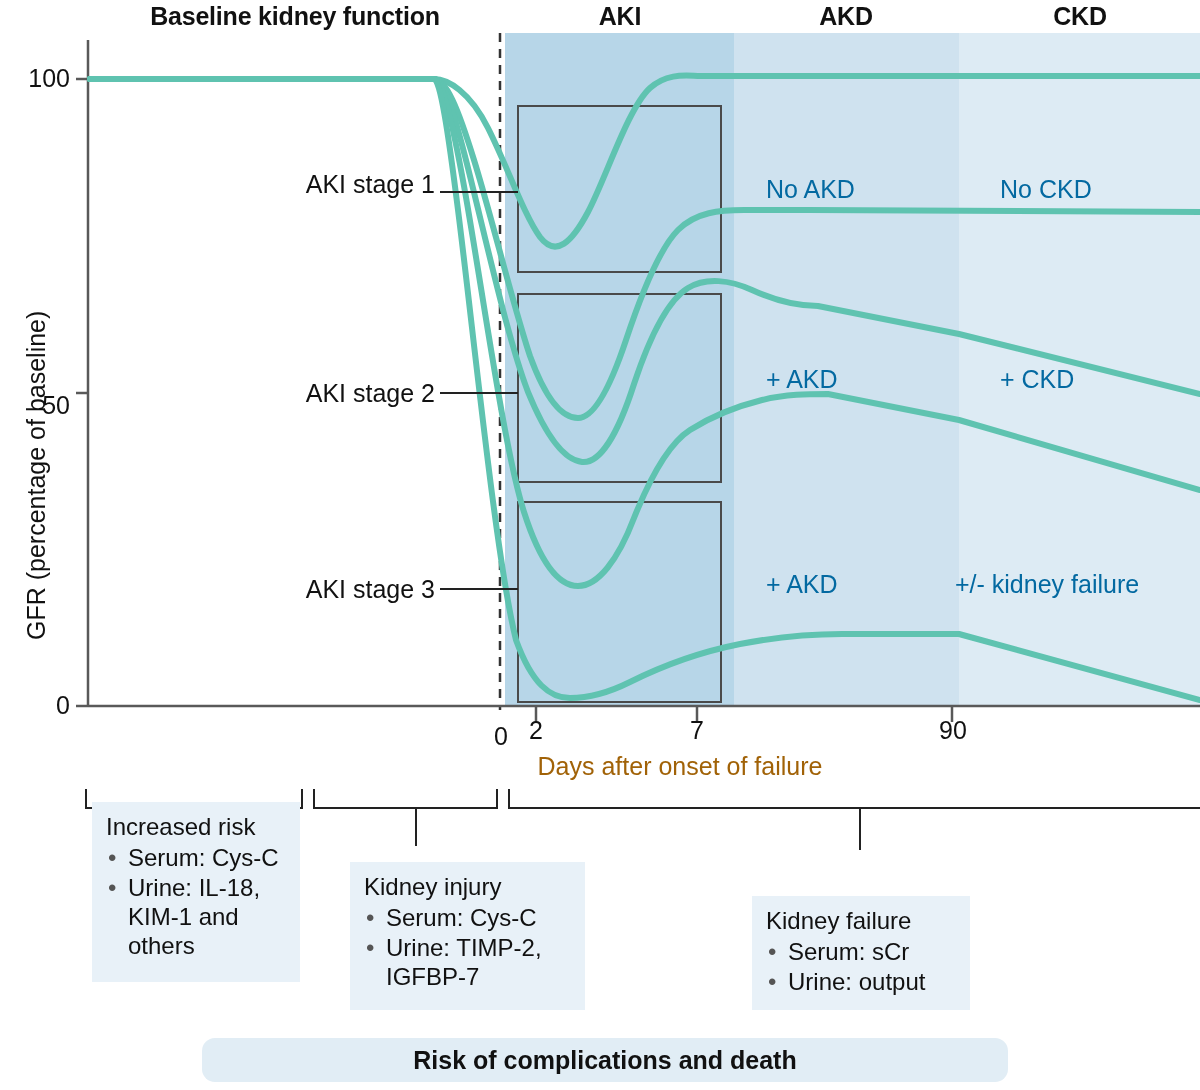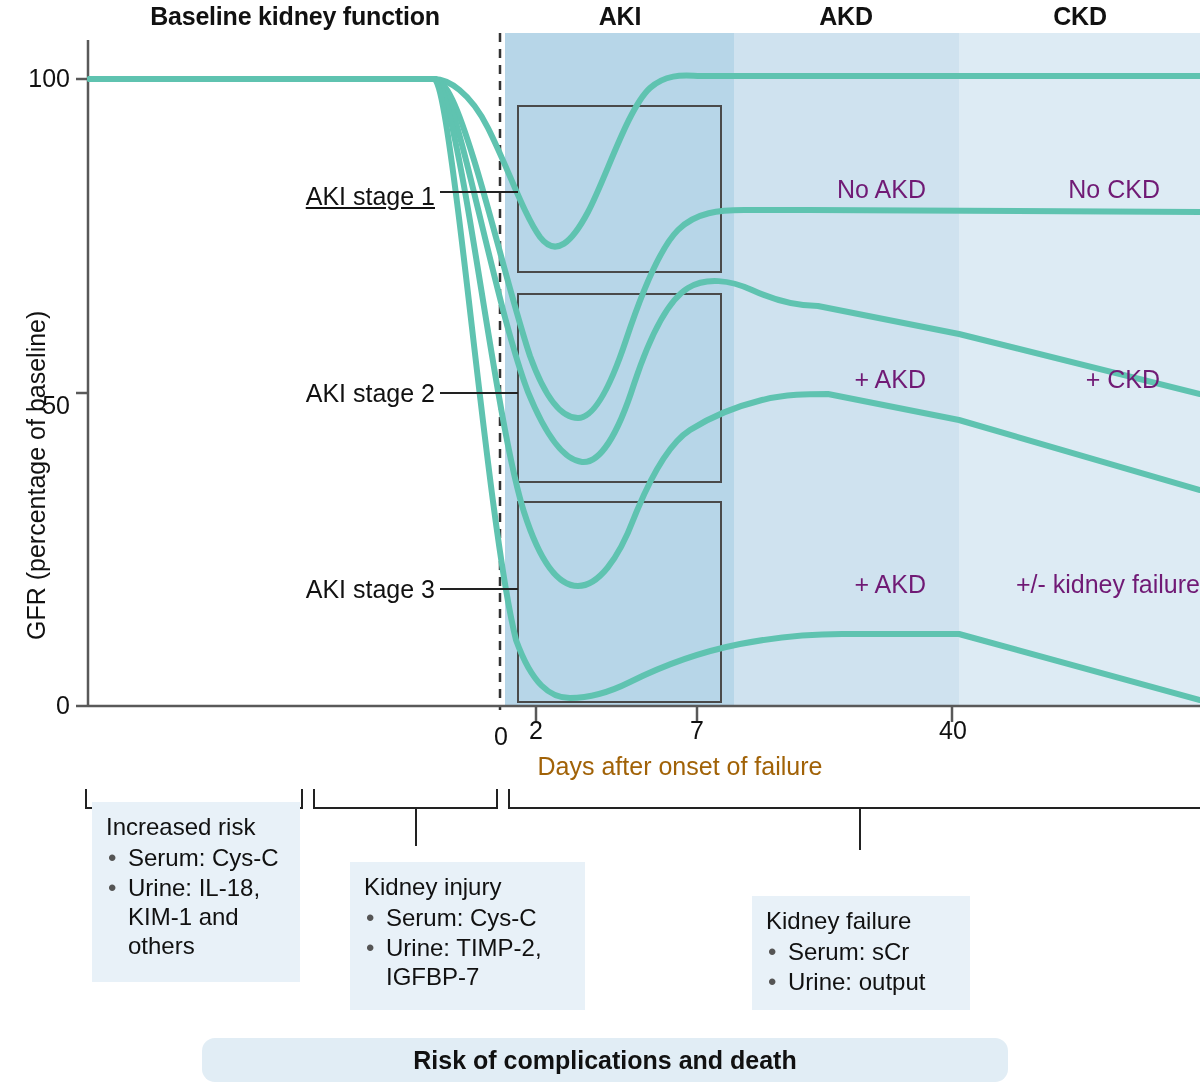--- a/index.html
+++ b/index.html
@@ -51,23 +51,23 @@
 
   
   .stage-label {
     font-size: 25px;
     color: #111111;
     white-space: nowrap;
     text-align: right;
   }
   .outcome-label {
     font-size: 25px;
-    color: #701a75;
-    white-space: nowrap;
-    text-align: right;
+    color: #0369a1;
+    white-space: nowrap;
+    text-align: left;
   }
 
   
   .info-box {
     background: #e8f1f8;
     padding: 10px 14px 12px 14px;
     box-sizing: border-box;
   }
   .info-title {
     font-size: 24px;
@@ -209,25 +209,25 @@
 
   <div class="abs ylabel" style="left:22px; top:640px;">GFR (percentage of baseline)</div>
 
   <div class="abs tick-text" style="left:20px; top:64px; width:50px; text-align:right;">100</div>
   <div class="abs tick-text" style="left:20px; top:391px; width:50px; text-align:right;">50</div>
   <div class="abs tick-text" style="left:20px; top:691px; width:50px; text-align:right;">0</div>
 
   <div class="abs tick-text" style="left:486px; top:722px; width:30px; text-align:center;">0</div>
   <div class="abs tick-text" style="left:521px; top:716px; width:30px; text-align:center;">2</div>
   <div class="abs tick-text" style="left:682px; top:716px; width:30px; text-align:center;">7</div>
-  <div class="abs tick-text" style="left:928px; top:716px; width:50px; text-align:center;">40</div>
+  <div class="abs tick-text" style="left:928px; top:716px; width:50px; text-align:center;">90</div>
 
   <div class="abs xlabel" style="left:460px; top:752px; width:440px;">Days after onset of failure</div>
 
-  <div class="abs stage-label" style="left:200px; top:182px; width:235px;text-decoration:underline;">AKI stage 1</div>
+  <div class="abs stage-label" style="left:200px; top:170px; width:235px;">AKI stage 1</div>
   <div class="abs stage-label" style="left:200px; top:379px; width:235px;">AKI stage 2</div>
   <div class="abs stage-label" style="left:200px; top:575px; width:235px;">AKI stage 3</div>
 
   <div class="abs outcome-label" style="left:766px; top:175px; width:160px;">No AKD</div>
   <div class="abs outcome-label" style="left:1000px; top:175px; width:160px;">No CKD</div>
 
   <div class="abs outcome-label" style="left:766px; top:365px; width:160px;">+ AKD</div>
   <div class="abs outcome-label" style="left:1000px; top:365px; width:160px;">+ CKD</div>
 
   <div class="abs outcome-label" style="left:766px; top:570px; width:160px;">+ AKD</div>

